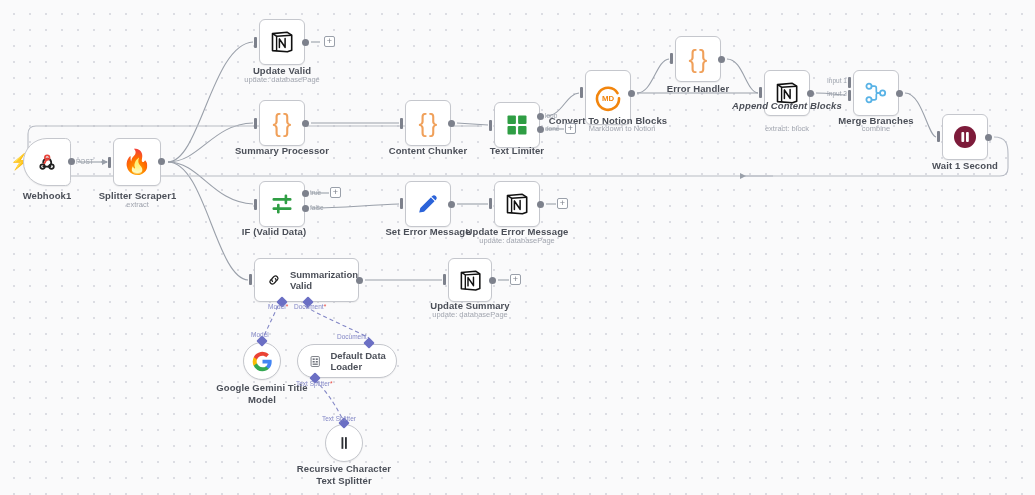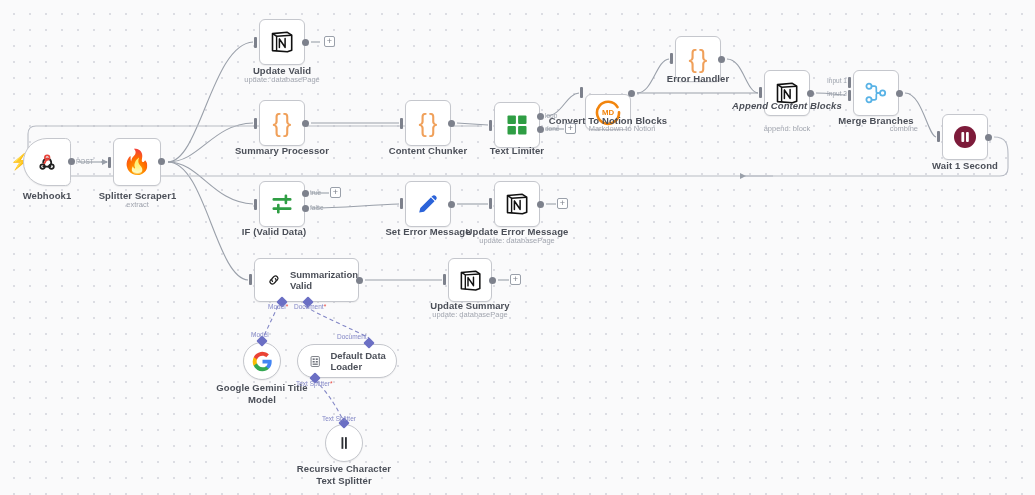--- a/index.html
+++ b/index.html
@@ -229,71 +229,71 @@
         <rect x="13.1" y="13.1" width="8.4" height="8.4" rx="1" fill="#2f9e44"></rect>
       </svg>
     </div>
     <div class="port" style="left:537px;top:113px;"></div>
     <div class="port" style="left:537px;top:126px;"></div>
     <div class="cap" style="left:470px;top:145px;width:94px;">Text Limiter</div>
   </div>
 
   <div class="node">
     <div class="in-bar" style="left:580px;top:87px;"></div>
-    <div class="box" style="left:585px;top:70px;width:46px;height:36px;margin-top:24px;">
+    <div class="box" style="left:585px;top:70px;width:46px;height:55px;">
       <svg class="ico" width="28" height="28" viewBox="0 0 28 28">
         <path d="M23.5 9.2A11 11 0 1 0 25 14.2" fill="none" stroke="#f2850d" stroke-width="2.6" stroke-linecap="round"></path>
         <text x="14" y="17.4" font-family="Liberation Sans, sans-serif" font-size="7.8" font-weight="bold" fill="#f2850d" text-anchor="middle">MD</text>
       </svg>
     </div>
     <div class="port" style="left:628px;top:90px;"></div>
     <div class="cap" style="left:548px;top:115px;width:120px;">Convert To Notion Blocks</div>
     <div class="sub" style="left:566px;top:124px;width:112px;">Markdown to Notion</div>
   </div>
 
   <div class="node">
     <div class="in-bar" style="left:670px;top:53px;"></div>
     <div class="box" style="left:675px;top:36px;width:46px;height:46px;">
       <span class="braces ico">{ }</span>
     </div>
     <div class="port" style="left:718px;top:56px;"></div>
-    <div class="cap" style="left:651px;top:73px;width:94px;">Error Handler</div>
+    <div class="cap" style="left:651px;top:83px;width:94px;">Error Handler</div>
   </div>
 
   <div class="node">
     <div class="in-bar" style="left:759px;top:87px;"></div>
     <div class="box" style="left:764px;top:70px;width:46px;height:46px;">
       <svg class="ico" width="26" height="26" viewBox="0 0 26 26">
         <path d="M3.5 4.6 18.3 3.3l4.4 2.9v15.1l-4.3 1.5L3.5 21.6Z" fill="#ffffff" stroke="#111111" stroke-width="1.6" stroke-linejoin="round"></path>
         <path d="M3.5 4.6 7.6 7.2l14.9-1" fill="none" stroke="#111111" stroke-width="1.4"></path>
         <path d="M7.6 7.2v14.9" fill="none" stroke="#111111" stroke-width="1.4"></path>
         <path d="M10.4 10v8.6M10.4 10l5.7 8.2M16.1 9.6v8.8" fill="none" stroke="#111111" stroke-width="1.5" stroke-linecap="round"></path>
       </svg>
     </div>
     <div class="port" style="left:807px;top:90px;"></div>
     <div class="cap" style="left:731px;top:100px;width:112px;font-style:italic;">Append Content Blocks</div>
-    <div class="sub" style="left:745px;top:124px;width:84px;">append: block</div>
+    <div class="sub" style="left:745px;top:124px;width:84px;">extract: block</div>
   </div>
 
   <div class="node">
     <div class="in-bar" style="left:848px;top:77px;"></div>
     <div class="in-bar" style="left:848px;top:90px;"></div>
     <div class="box" style="left:853px;top:70px;width:46px;height:46px;">
       <svg class="ico" width="24" height="24" viewBox="0 0 24 24">
         <circle cx="5" cy="5.2" r="2.6" fill="none" stroke="#59b3e6" stroke-width="1.8"></circle>
         <circle cx="5" cy="18.8" r="2.6" fill="none" stroke="#59b3e6" stroke-width="1.8"></circle>
         <circle cx="18.6" cy="12" r="2.6" fill="none" stroke="#59b3e6" stroke-width="1.8"></circle>
         <path d="M7.6 5.2h3.2a2 2 0 0 1 2 2v9.6a2 2 0 0 0 2 2H7.6" fill="none" stroke="#59b3e6" stroke-width="1.6" stroke-linecap="round" opacity="0"></path>
         <path d="M7.6 5.2h2.9c1 0 1.8.8 1.8 1.8v3.2c0 1 .8 1.8 1.8 1.8h1.9" fill="none" stroke="#59b3e6" stroke-width="1.7" stroke-linecap="round"></path>
         <path d="M7.6 18.8h2.9c1 0 1.8-.8 1.8-1.8v-3.2c0-1 .8-1.8 1.8-1.8h1.9" fill="none" stroke="#59b3e6" stroke-width="1.7" stroke-linecap="round"></path>
       </svg>
     </div>
     <div class="port" style="left:896px;top:90px;"></div>
     <div class="cap" style="left:826px;top:115px;width:100px;">Merge Branches</div>
-    <div class="sub" style="left:834px;top:124px;width:84px;text-align:right;">combine</div>
+    <div class="sub" style="left:834px;top:124px;width:84px;">combine</div>
   </div>
 
   <div class="node">
     <div class="in-bar" style="left:937px;top:131px;"></div>
     <div class="box" style="left:942px;top:114px;width:46px;height:46px;">
       <svg class="ico" width="26" height="26" viewBox="0 0 26 26">
         <circle cx="13" cy="13" r="11" fill="#7d1b3a"></circle>
         <rect x="9.4" y="8" width="2.8" height="10" rx="1" fill="#ffffff"></rect>
         <rect x="14" y="8" width="2.8" height="10" rx="1" fill="#ffffff"></rect>
       </svg>

